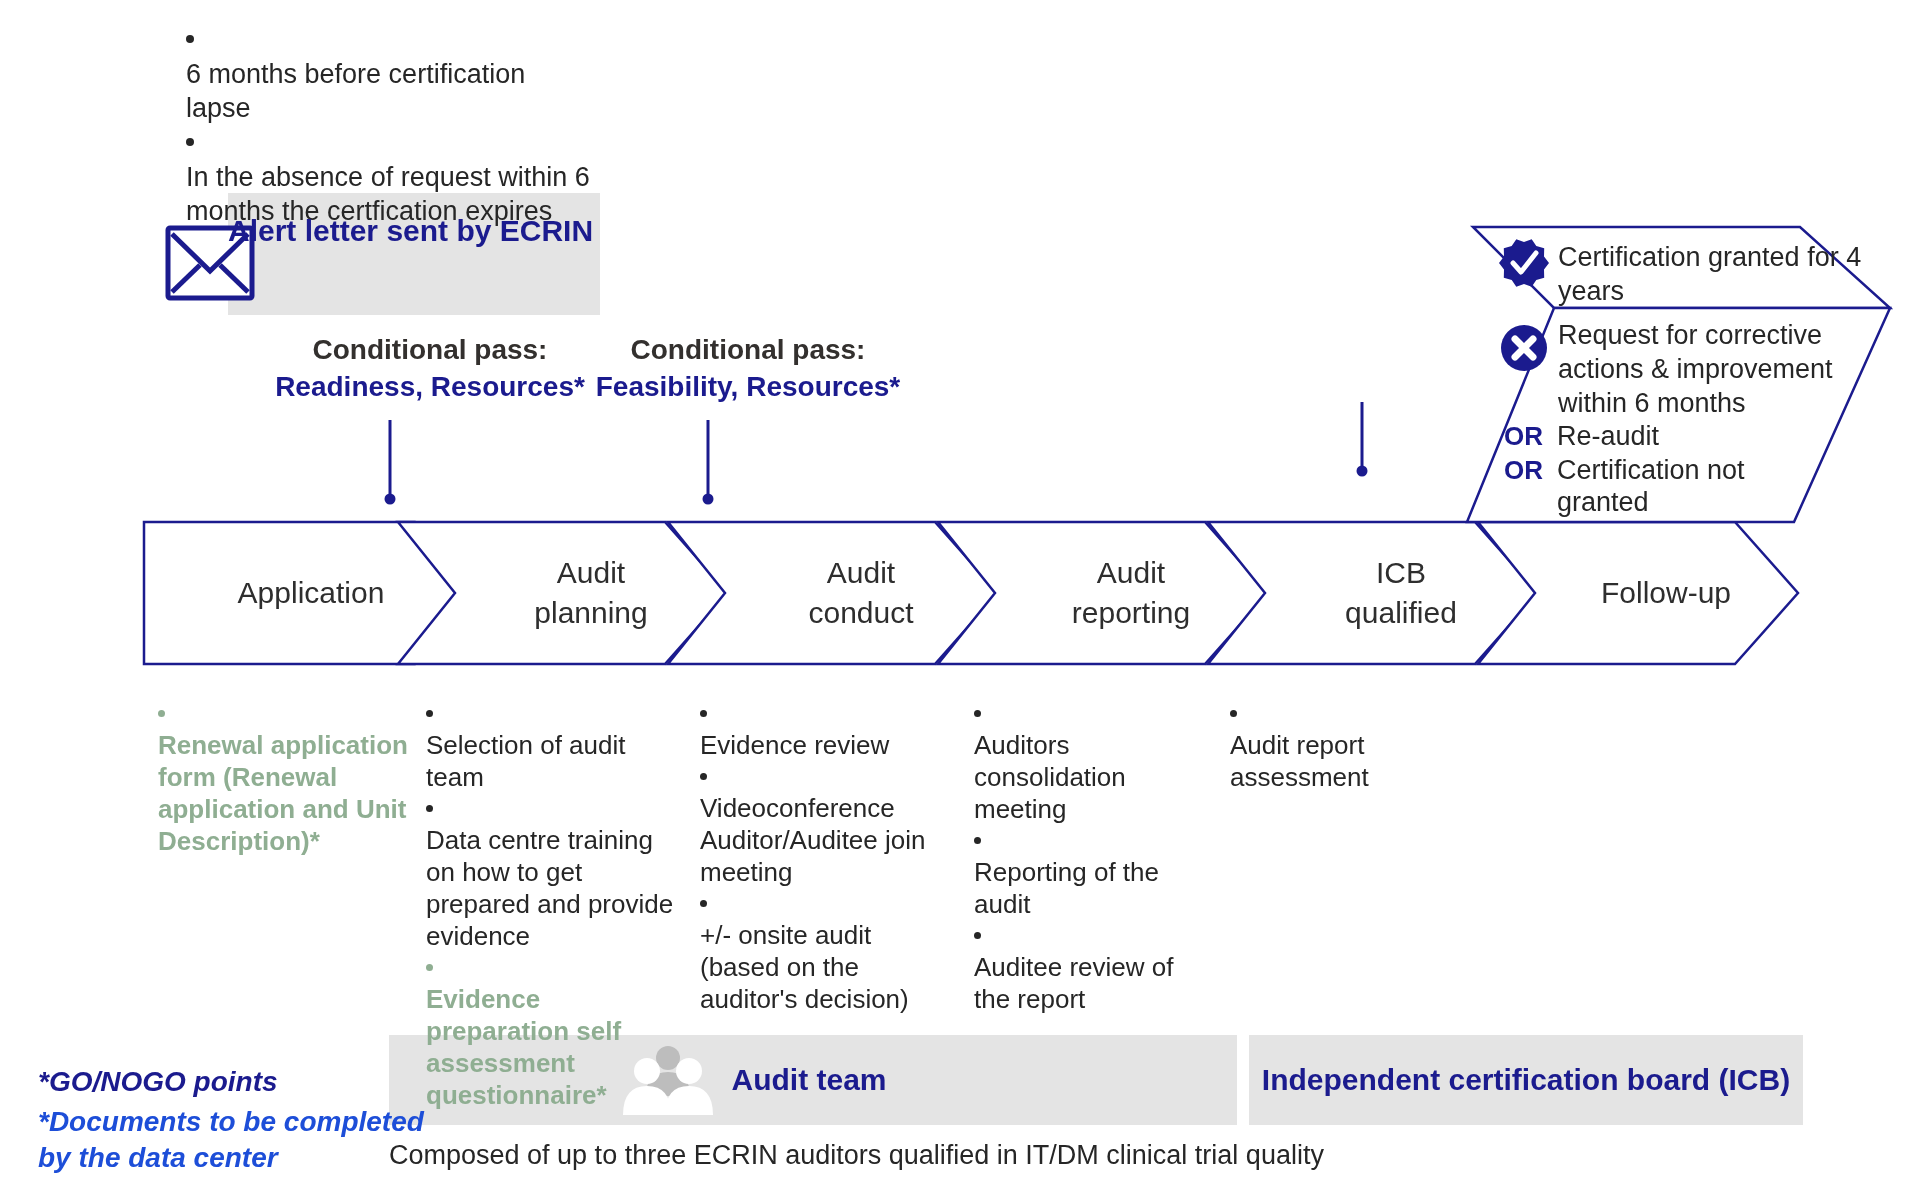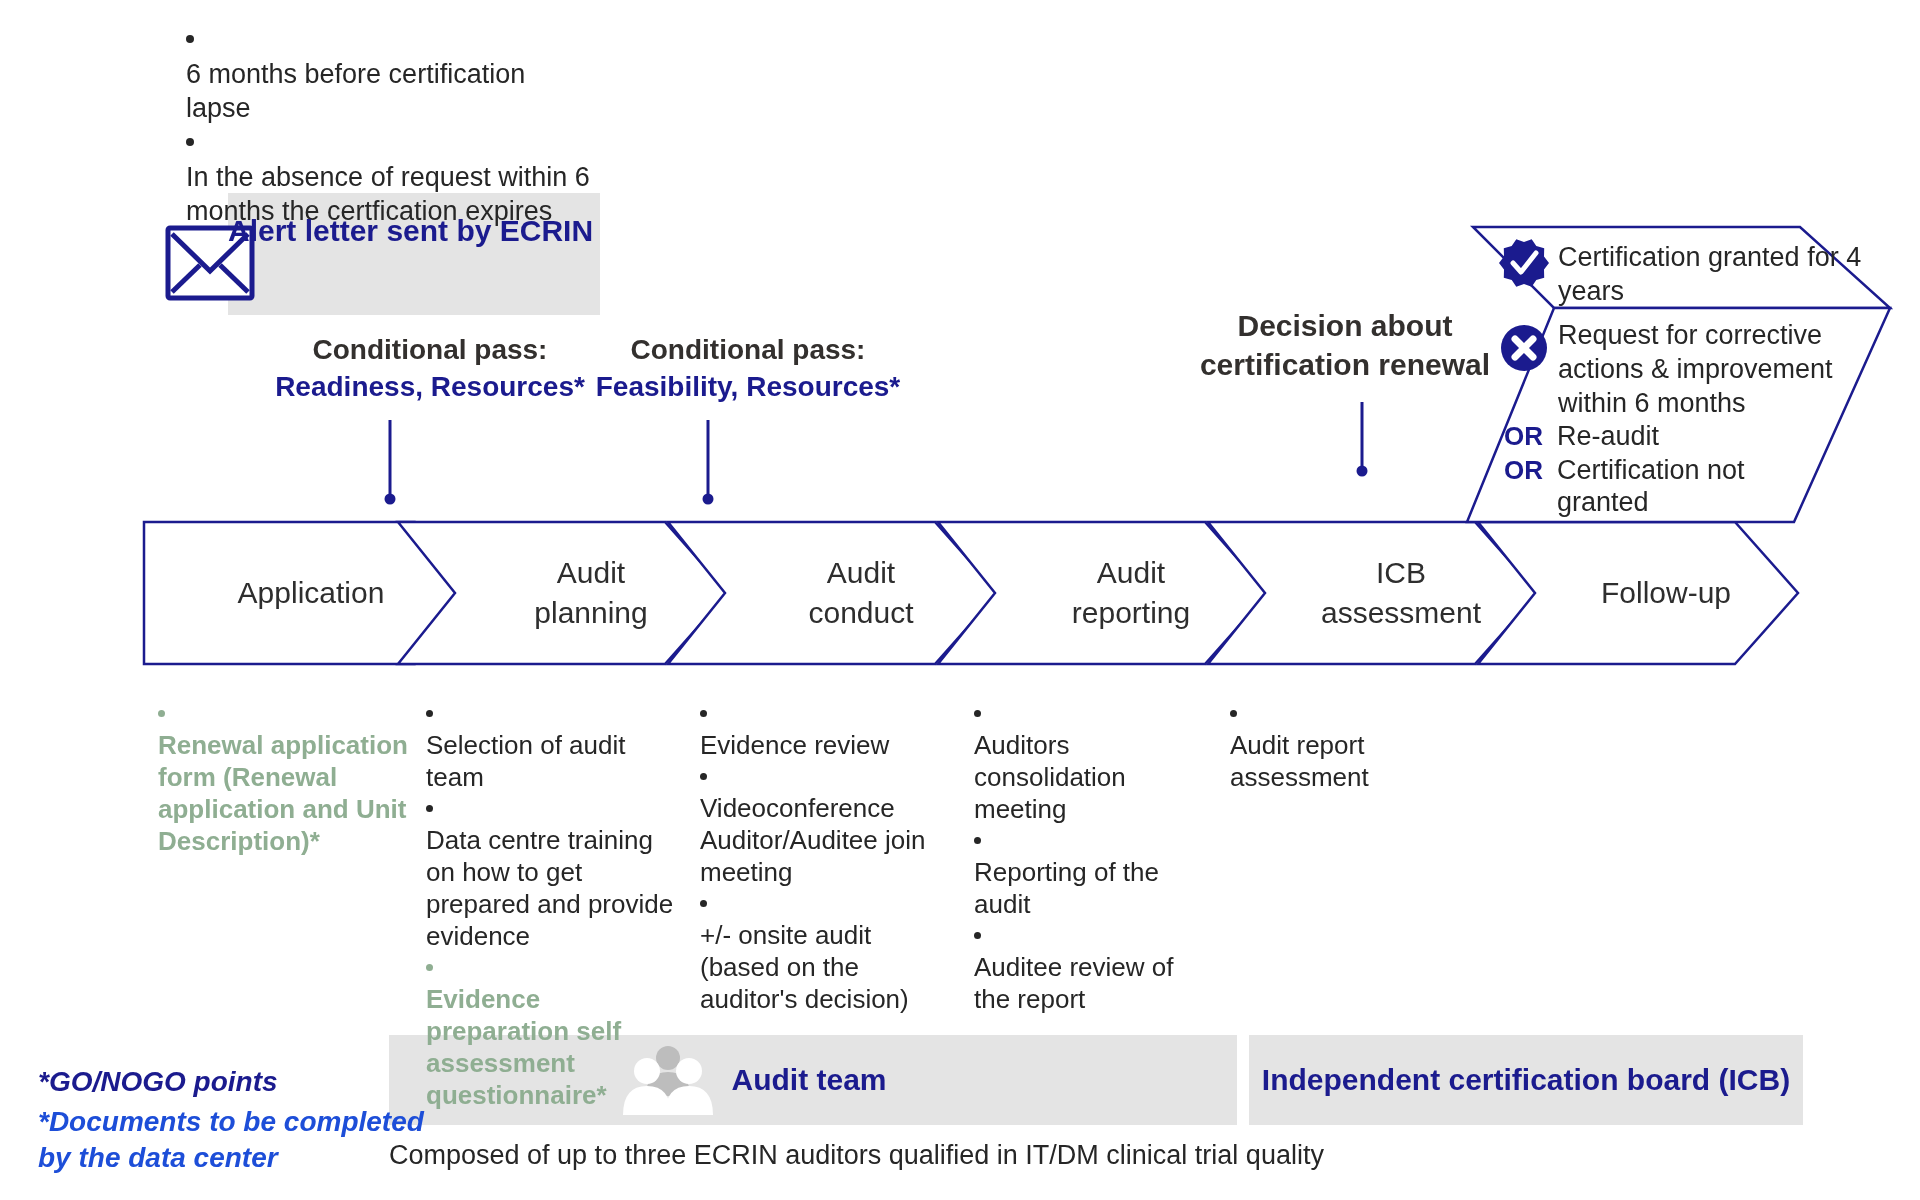--- a/index.html
+++ b/index.html
@@ -132,27 +132,26 @@
   <div class="abs alert-title">Alert letter sent by ECRIN</div>
 
   <div class="abs cond" style="left:390px;top:331px;">
     <div class="t1">Conditional pass:</div>
     <div class="t2">Readiness, Resources*</div>
   </div>
   <div class="abs cond" style="left:708px;top:331px;">
     <div class="t1">Conditional pass:</div>
     <div class="t2">Feasibility, Resources*</div>
   </div>
-  <div class="abs decision">Decision about certification renewal</div>
 
   <div class="abs step-label" style="left:226px;">Application</div>
   <div class="abs step-label" style="left:506px;">Audit planning</div>
   <div class="abs step-label" style="left:776px;">Audit conduct</div>
   <div class="abs step-label" style="left:1046px;">Audit reporting</div>
-  <div class="abs step-label" style="left:1316px;">ICB assessment</div>
+  <div class="abs step-label" style="left:1316px;">ICB qualified</div>
   <div class="abs step-label" style="left:1581px;">Follow-up</div>
 
   <div class="abs col" style="left:158px;width:252px;">
     <div class="note-item green">
       <span class="bullet-dot green-dot"></span>
       <span>Renewal application form (Renewal application and Unit Description)*</span>
     </div>
   </div>
 
   <div class="abs col" style="left:426px;width:262px;">

